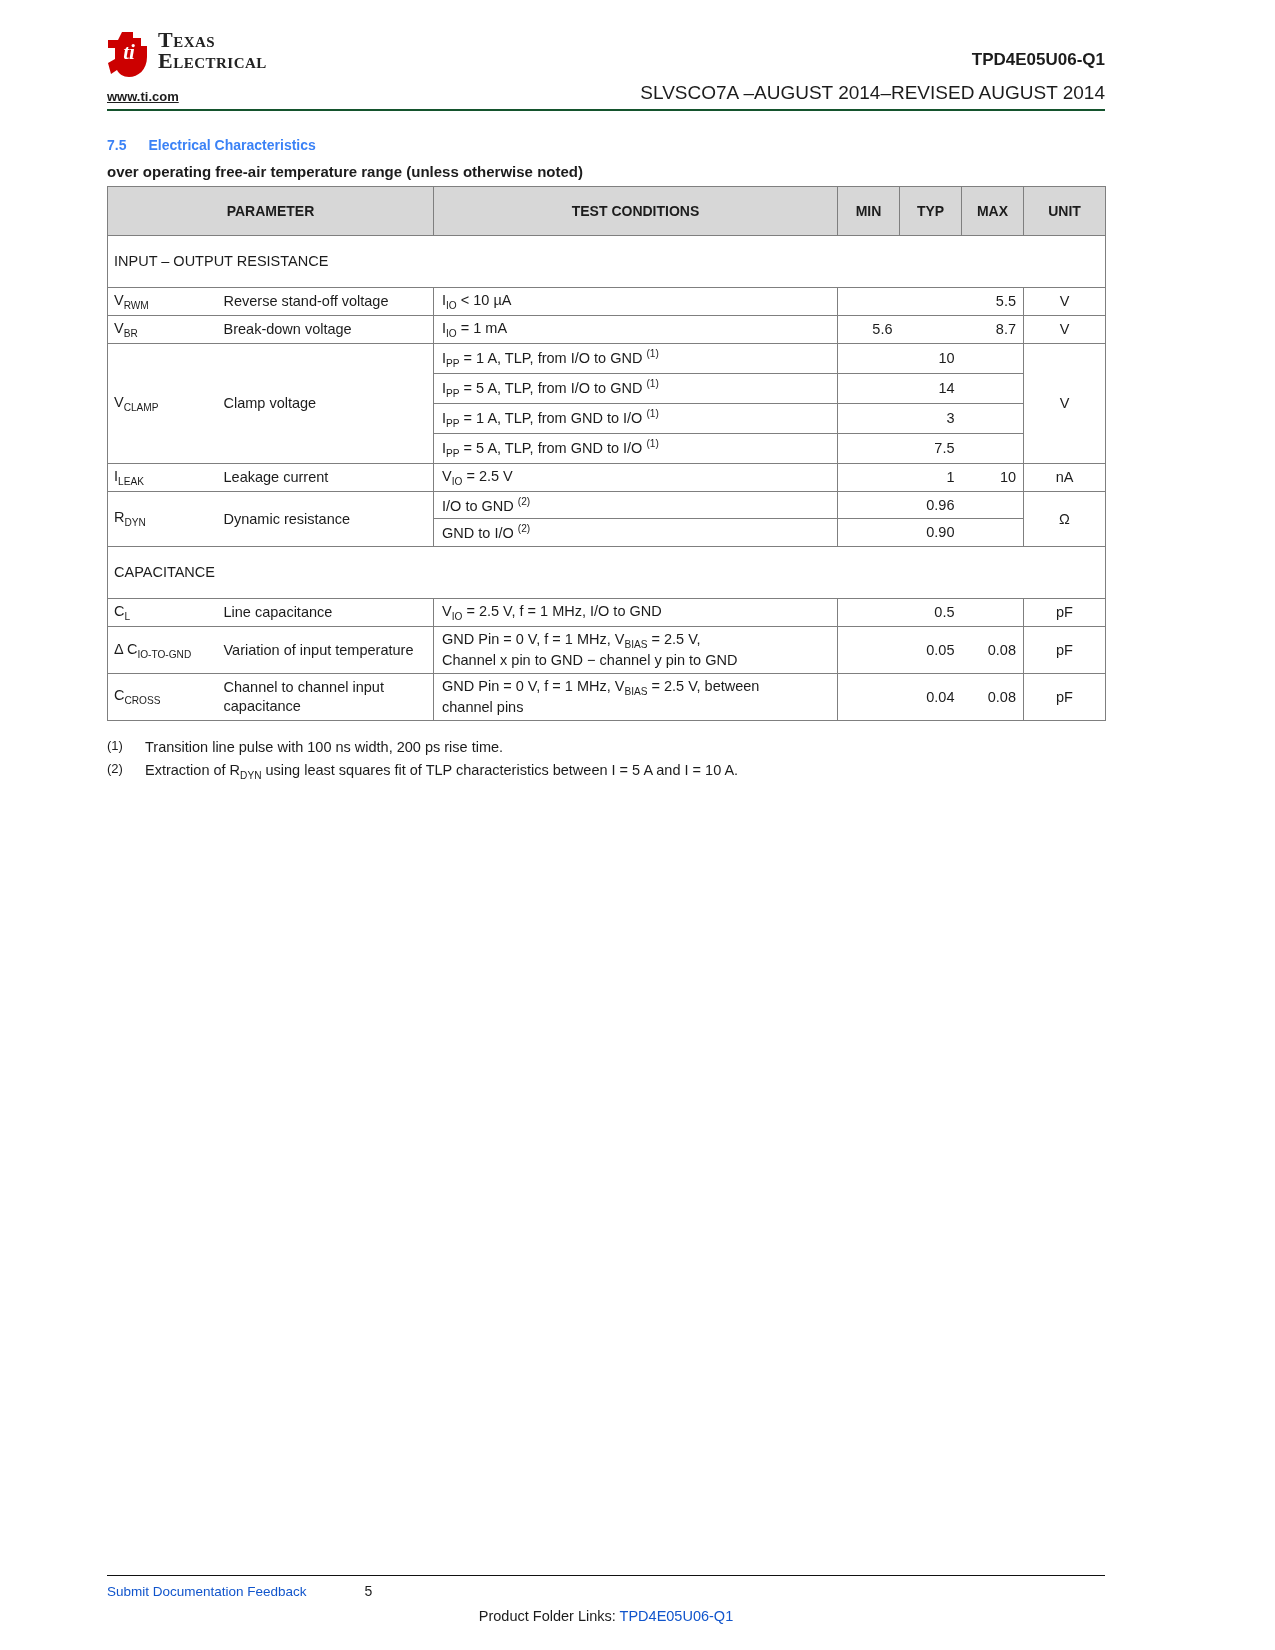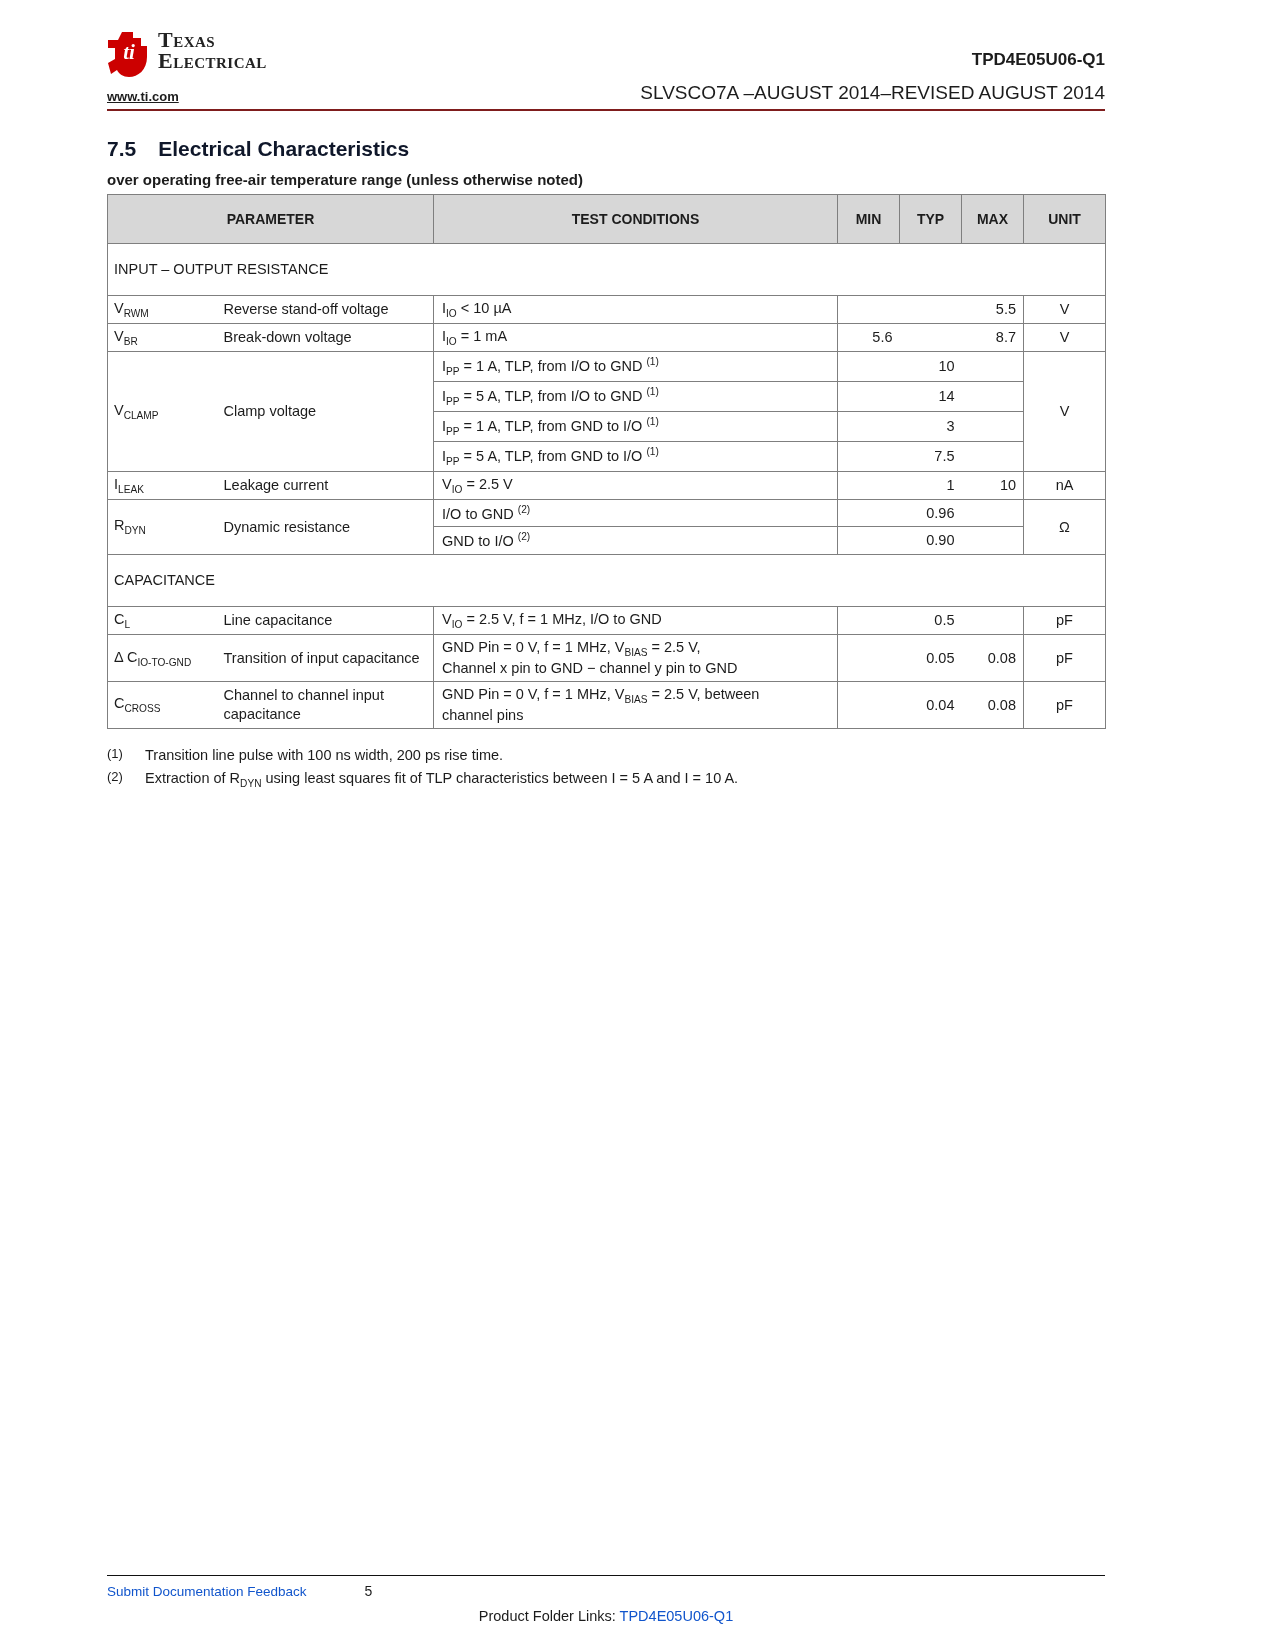--- a/index.html
+++ b/index.html
@@ -8,35 +8,35 @@
     background: #ffffff;
     font-family: "Liberation Sans", sans-serif;
     color: #1c1c1c;
     position: relative;
     overflow: hidden;
   }
   .page { position: absolute; inset: 0; padding: 30px 170px 0 107px; }
 
   
   .masthead { display: flex; justify-content: space-between; align-items: flex-end;
-              border-bottom: 2px solid #7f1d1d; padding-bottom: 5px; }
+              border-bottom: 2px solid #14532d; padding-bottom: 5px; }
   .ti-logo { display: flex; align-items: flex-start; gap: 9px; }
   .bug-path { fill: var(--ti-red, #cc0000); }
   .bug-text { font-family: "Liberation Serif", serif; font-style: italic; font-weight: bold;
               font-size: 21px; fill: #ffffff; text-anchor: middle; }
   .ti-words span { display: block; font-family: "Liberation Serif", serif;
                    font-variant: small-caps; font-size: 22px; line-height: 0.95;
                    letter-spacing: 0.5px; color: #232323; font-weight: 600; }
   .website { font-weight: bold; font-size: 13px; margin-top: 9px; text-decoration: underline; }
   .mh-right { text-align: right; }
   .part-number { font-weight: bold; font-size: 17px; margin-bottom: 12px; }
   .doc-info { font-size: 19px; }
 
   
-  .sec-title { margin: 26px 0 0; font-size: 21px; font-weight: bold; color: #0f172a; }
+  .sec-title { margin: 26px 0 0; font-size: 14px; font-weight: bold; color: #3b82f6; }
   .sec-num { margin-right: 22px; }
   .sec-sub { margin: 10px 0 6px; font-size: 15px; font-weight: bold; }
 
   
   .ec-table { width: 100%; border-collapse: collapse; table-layout: fixed;
               font-size: 14.5px; border: 1px solid var(--border-c, #808080); }
   .ec-table th { background: var(--thead-bg, #d9d9d9); border: 1px solid var(--border-c, #808080);
                  font-size: 14px; padding: 16px 4px; text-align: center; }
   .ec-table td { border-top: 1px solid var(--border-c, #808080); padding: 3px 8px;
                  vertical-align: middle; line-height: 1.3; }
@@ -194,21 +194,21 @@
             <td class="sym">C<sub>L</sub></td>
             <td class="desc">Line capacitance</td>
             <td class="cond">V<sub>IO</sub> = 2.5 V, f = 1 MHz, I/O to GND</td>
             <td class="min"></td>
             <td class="typ">0.5</td>
             <td class="max"></td>
             <td class="unit">pF</td>
           </tr>
           <tr>
             <td class="sym">Δ C<sub>IO-TO-GND</sub></td>
-            <td class="desc">Transition of input capacitance</td>
+            <td class="desc">Variation of input temperature</td>
             <td class="cond">GND Pin = 0 V, f = 1 MHz, V<sub>BIAS</sub> = 2.5 V,<br>Channel x pin to GND − channel y pin to GND</td>
             <td class="min"></td>
             <td class="typ">0.05</td>
             <td class="max">0.08</td>
             <td class="unit">pF</td>
           </tr>
           <tr>
             <td class="sym">C<sub>CROSS</sub></td>
             <td class="desc">Channel to channel input capacitance</td>
             <td class="cond">GND Pin = 0 V, f = 1 MHz, V<sub>BIAS</sub> = 2.5 V, between<br>channel pins</td>

